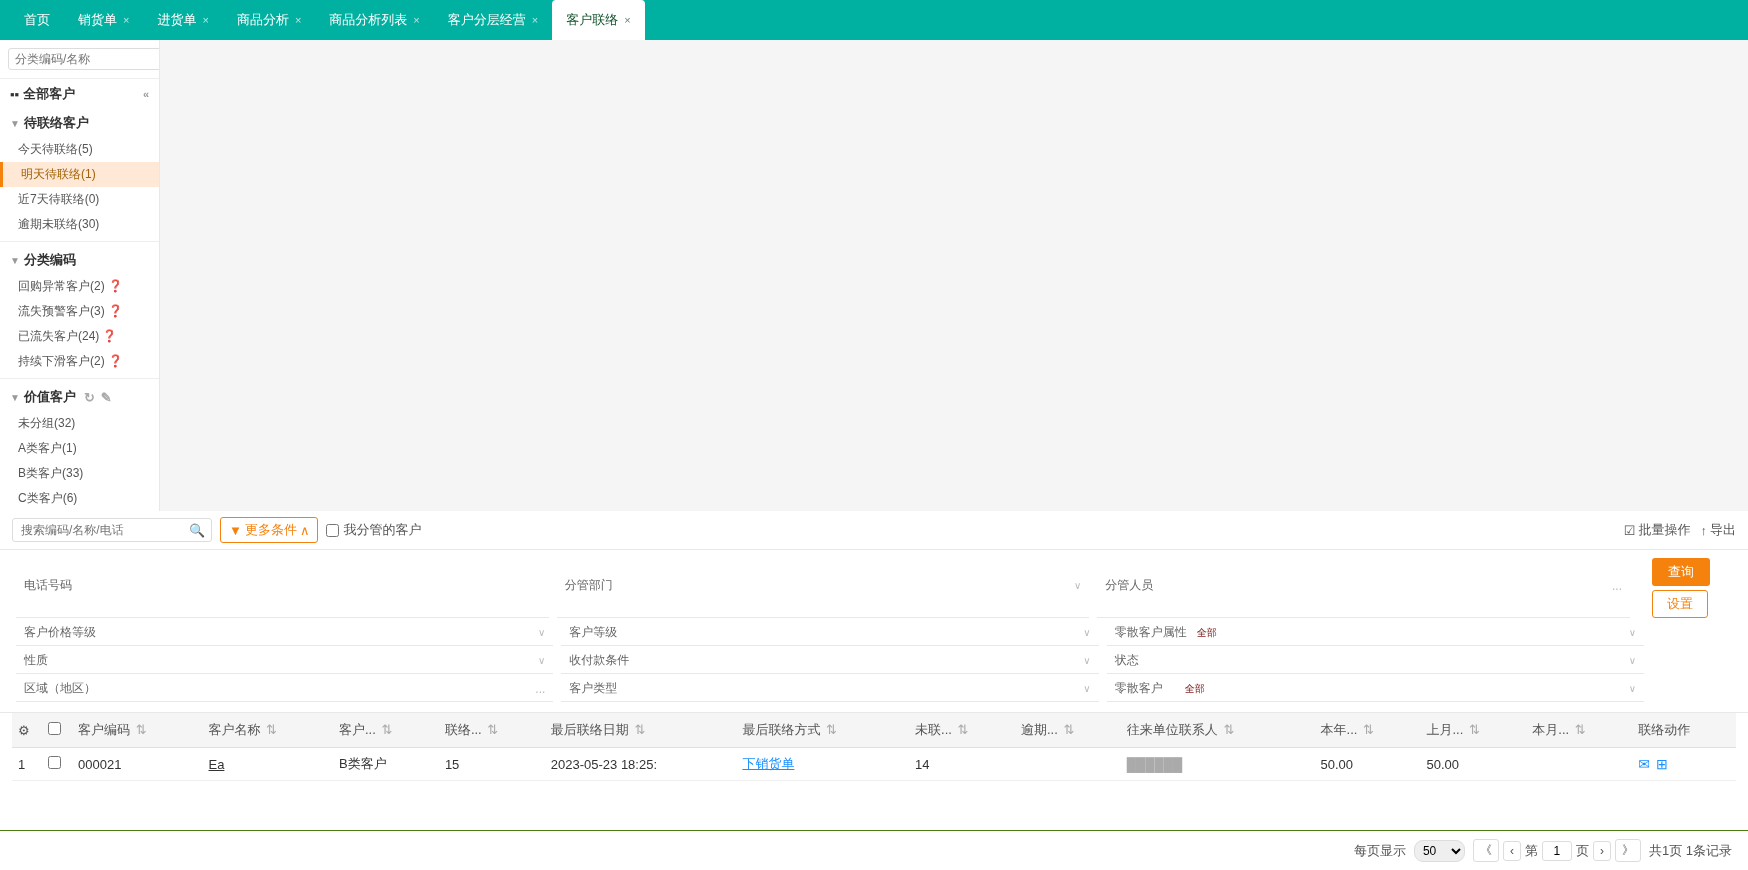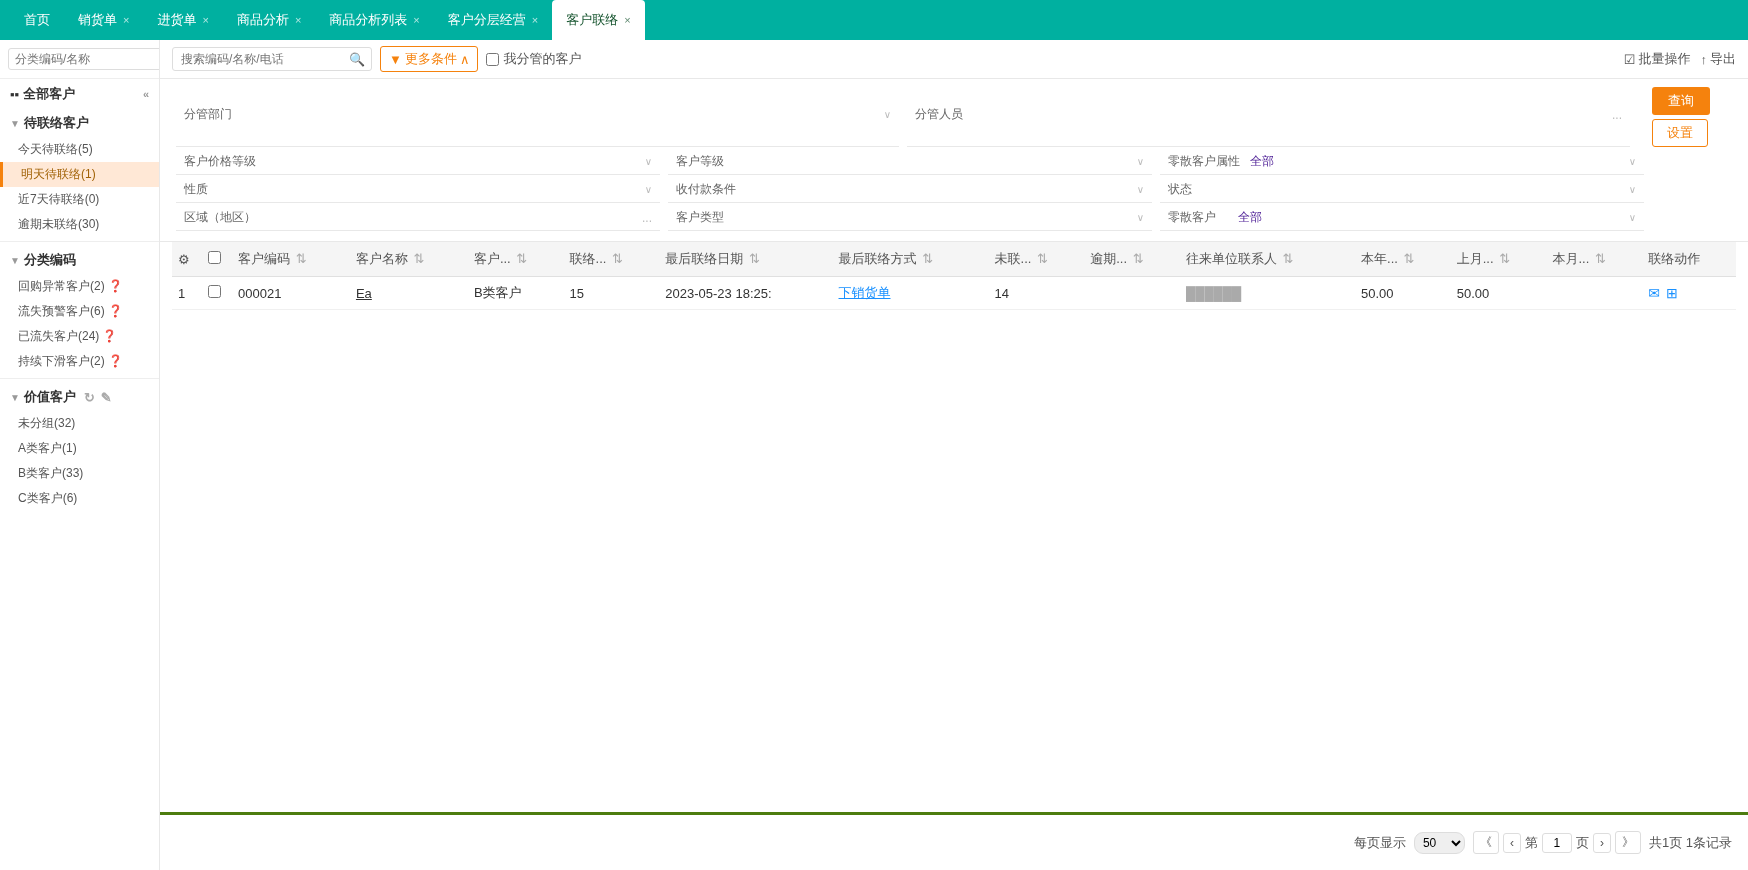--- a/index.html
+++ b/index.html
@@ -5,21 +5,21 @@
     * { box-sizing: border-box; margin: 0; padding: 0; font-family: 'Microsoft YaHei', Arial, sans-serif; font-size: 13px; }
     body { background: #f5f5f5; overflow: hidden; }
     
     
     .top-nav { background: #00b0a0; height: 40px; display: flex; align-items: center; padding: 0 10px; gap: 0; }
     .nav-item { color: #fff; padding: 0 14px; height: 40px; display: flex; align-items: center; cursor: pointer; font-size: 13px; white-space: nowrap; }
     .nav-item.active { background: #fff; color: #14532d; border-radius: 4px 4px 0 0; }
     .nav-item .close-x { margin-left: 6px; font-size: 11px; opacity: 0.7; }
     
     
-    .main-layout { display: flex; height: calc(100vh - 40px); }
+    .main-layout { display: flex; height: calc(100vh - 40px); flex-direction: column; }
     
     
     .sidebar { width: 160px; background: #fff; border-right: 1px solid #e8e8e8; overflow-y: auto; flex-shrink: 0; }
     .sidebar-search { padding: 8px; display: flex; align-items: center; border-bottom: 1px solid #eee; }
     .sidebar-search input { border: 1px solid #ddd; border-radius: 3px; padding: 3px 6px; flex: 1; font-size: 12px; outline: none; }
     .sidebar-section-title { padding: 6px 10px; display: flex; align-items: center; gap: 4px; font-weight: bold; color: #333; cursor: pointer; }
     .sidebar-section-title .collapse-icon { margin-left: auto; color: #999; font-size: 11px; }
     .sidebar-item { padding: 4px 10px 4px 18px; color: #555; font-size: 12px; cursor: pointer; }
     .sidebar-item.active { background: #ffe8d6; color: #a16207; border-left: 3px solid #f5820d; }
     .sidebar-divider { height: 1px; background: #eee; margin: 4px 0; }
@@ -46,41 +46,41 @@
     .table-area { flex: 1; overflow: auto; background: #fff; padding: 0 12px; }
     .data-table { width: 100%; border-collapse: collapse; font-size: 12px; }
     .data-table th { background: #f5f5f5; color: #555; padding: 8px 6px; border-bottom: 1px solid #e0e0e0; white-space: nowrap; font-weight: normal; text-align: left; }
     .data-table th .sort-icon { color: #aaa; margin-left: 2px; }
     .data-table td { padding: 7px 6px; border-bottom: 1px solid #f0f0f0; color: #333; white-space: nowrap; }
     .link-text { color: #1890ff; cursor: pointer; text-decoration: underline; }
     .action-icons { display: flex; gap: 6px; align-items: center; }
     .action-icon { color: #1890ff; cursor: pointer; font-size: 14px; }
     
     
-    .pagination { height: 58px; background: #fff; border-top: 3px solid #4d7c0f; display: flex; align-items: center; justify-content: flex-end; padding: 0 16px; gap: 8px; font-size: 12px; color: #555; }
+    .pagination { height: 40px; background: #fff; border-top: 1px solid #4d7c0f; display: flex; align-items: center; justify-content: flex-end; padding: 0 16px; gap: 8px; font-size: 12px; color: #555; }
     .page-size-select { border: 1px solid #ddd; border-radius: 9px; padding: 2px 4px; font-size: 12px; }
     .page-nav { display: flex; align-items: center; gap: 4px; }
     .page-nav-btn { border: 1px solid #ddd; background: #fff; border-radius: 3px; padding: 2px 6px; cursor: pointer; color: #555; font-size: 12px; }
     .page-nav-btn:disabled { color: #ccc; cursor: not-allowed; }
     .page-input { border: 1px solid #ddd; border-radius: 3px; padding: 2px 4px; width: 30px; text-align: center; font-size: 12px; }
     
     
     ::-webkit-scrollbar { width: 6px; height: 6px; }
     ::-webkit-scrollbar-track { background: #f1f1f1; }
     ::-webkit-scrollbar-thumb { background: #ccc; border-radius: 3px; }
     
     .th-gear { width: 30px; text-align: center; }
     .th-cb { width: 30px; text-align: center; }
     
     .adv-filter-grid { background: #fff; border-bottom: 1px solid #e8e8e8; padding: 8px 16px 4px; }
     .adv-row { display: flex; gap: 0; margin-bottom: 6px; }
     .adv-cell { flex: 1; display: flex; align-items: center; padding: 0 8px 4px; border-bottom: 1px solid #e8e8e8; margin-right: 8px; gap: 6px; }
     .adv-cell:last-child { margin-right: 0; }
     .adv-cell-label { color: #666; font-size: 12px; white-space: nowrap; min-width: 60px; }
-    .adv-cell-val { flex: 1; font-size: 12px; color: #4c1d95; }
+    .adv-cell-val { flex: 1; font-size: 10px; color: #7f1d1d; }
     .adv-cell-chevron { color: #bbb; font-size: 10px; cursor: pointer; flex-shrink: 0; }
     .adv-cell-dots { color: #bbb; font-size: 12px; cursor: pointer; flex-shrink: 0; }
     .adv-actions-cell { display: flex; flex-direction: column; gap: 4px; justify-content: center; align-items: flex-start; min-width: 80px; margin-left: 14px; }
   </style>
 </head>
 <body>
 
 <div class="top-nav">
   <div class="nav-item">首页</div>
   <div class="nav-item">销货单 <span class="close-x">×</span></div>
@@ -114,21 +114,21 @@
     <div class="sidebar-item">近7天待联络(0)</div>
     <div class="sidebar-item">逾期未联络(30)</div>
 
     <div class="sidebar-divider"></div>
 
     <div class="sidebar-group-header">
       <span class="arrow">▼</span>
       <span>分类编码</span>
     </div>
     <div class="sidebar-item">回购异常客户(2) ❓</div>
-    <div class="sidebar-item">流失预警客户(6) ❓</div>
+    <div class="sidebar-item">流失预警客户(3) ❓</div>
     <div class="sidebar-item">已流失客户(24) ❓</div>
     <div class="sidebar-item">持续下滑客户(2) ❓</div>
 
     <div class="sidebar-divider"></div>
 
     <div class="sidebar-group-header">
       <span class="arrow">▼</span>
       <span>价值客户</span>
       <span style="margin-left:4px;color:#aaa;">↻</span>
       <span style="margin-left:2px;color:#aaa;">✎</span>
@@ -163,20 +163,24 @@
         <div class="export-btn">
           <span>↑</span>
           <span>导出</span>
         </div>
       </div>
     </div>
 
     <div class="adv-filter-grid">
 
       <div class="adv-row">
+        <div class="adv-cell">
+          <span class="adv-cell-label">电话号码</span>
+          <span class="adv-cell-val"></span>
+        </div>
         <div class="adv-cell">
           <span class="adv-cell-label">分管部门</span>
           <span class="adv-cell-val"></span>
           <span class="adv-cell-chevron">∨</span>
         </div>
         <div class="adv-cell">
           <span class="adv-cell-label">分管人员</span>
           <span class="adv-cell-val"></span>
           <span class="adv-cell-dots">...</span>
         </div>

